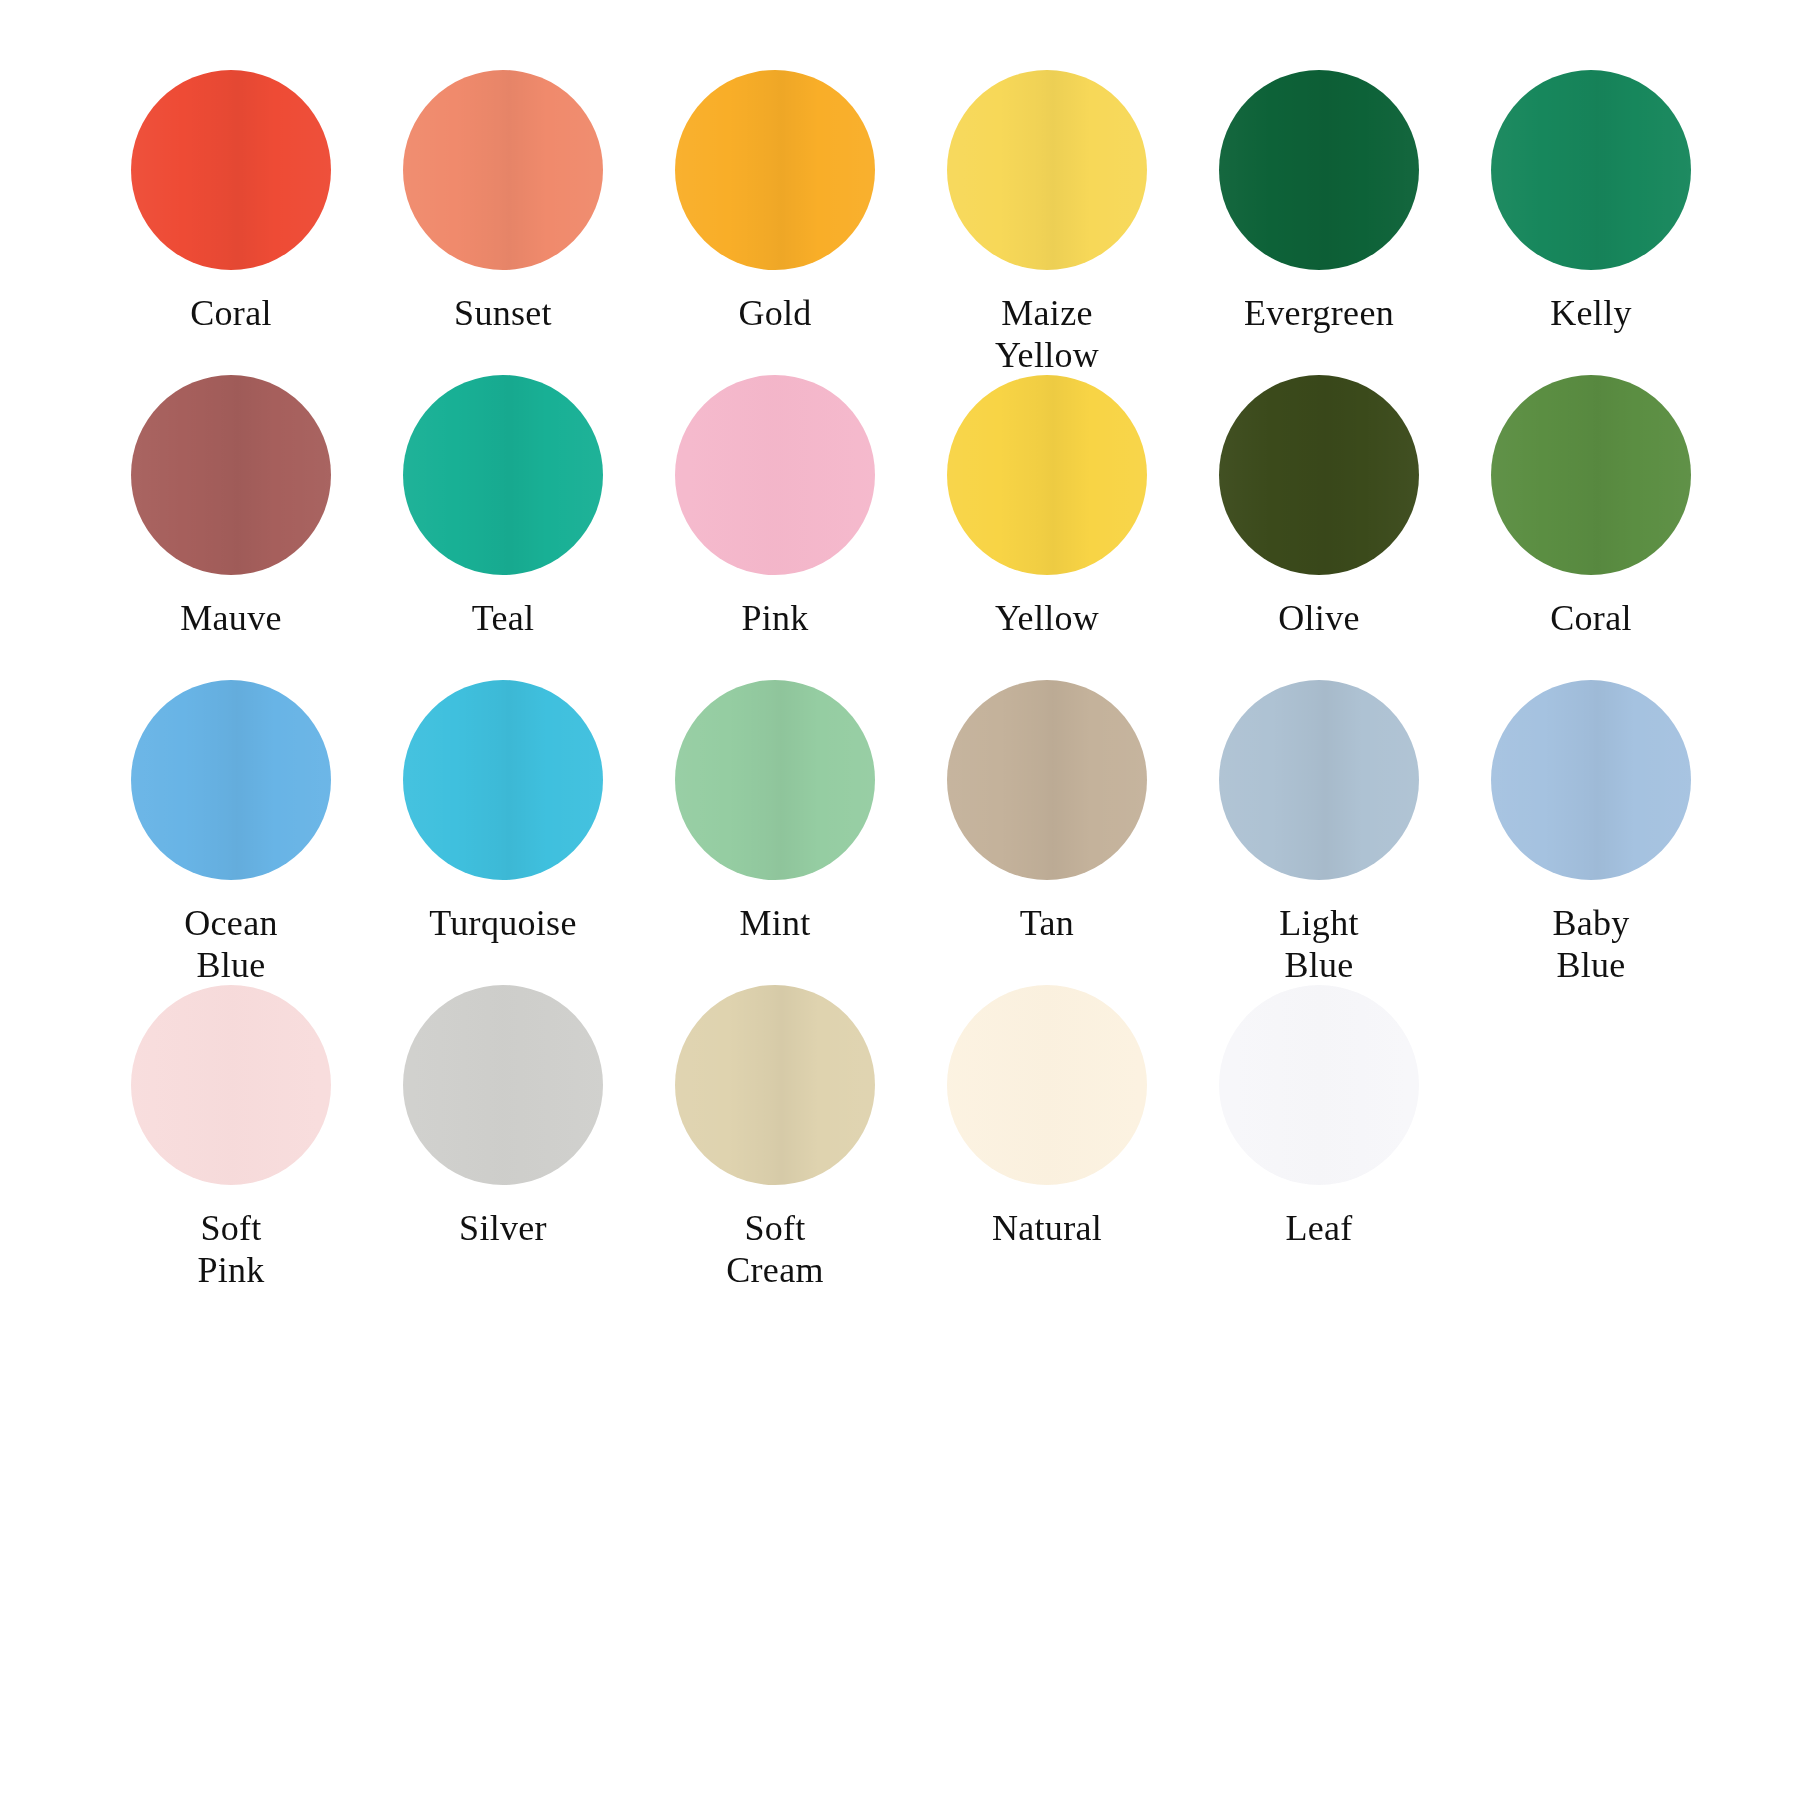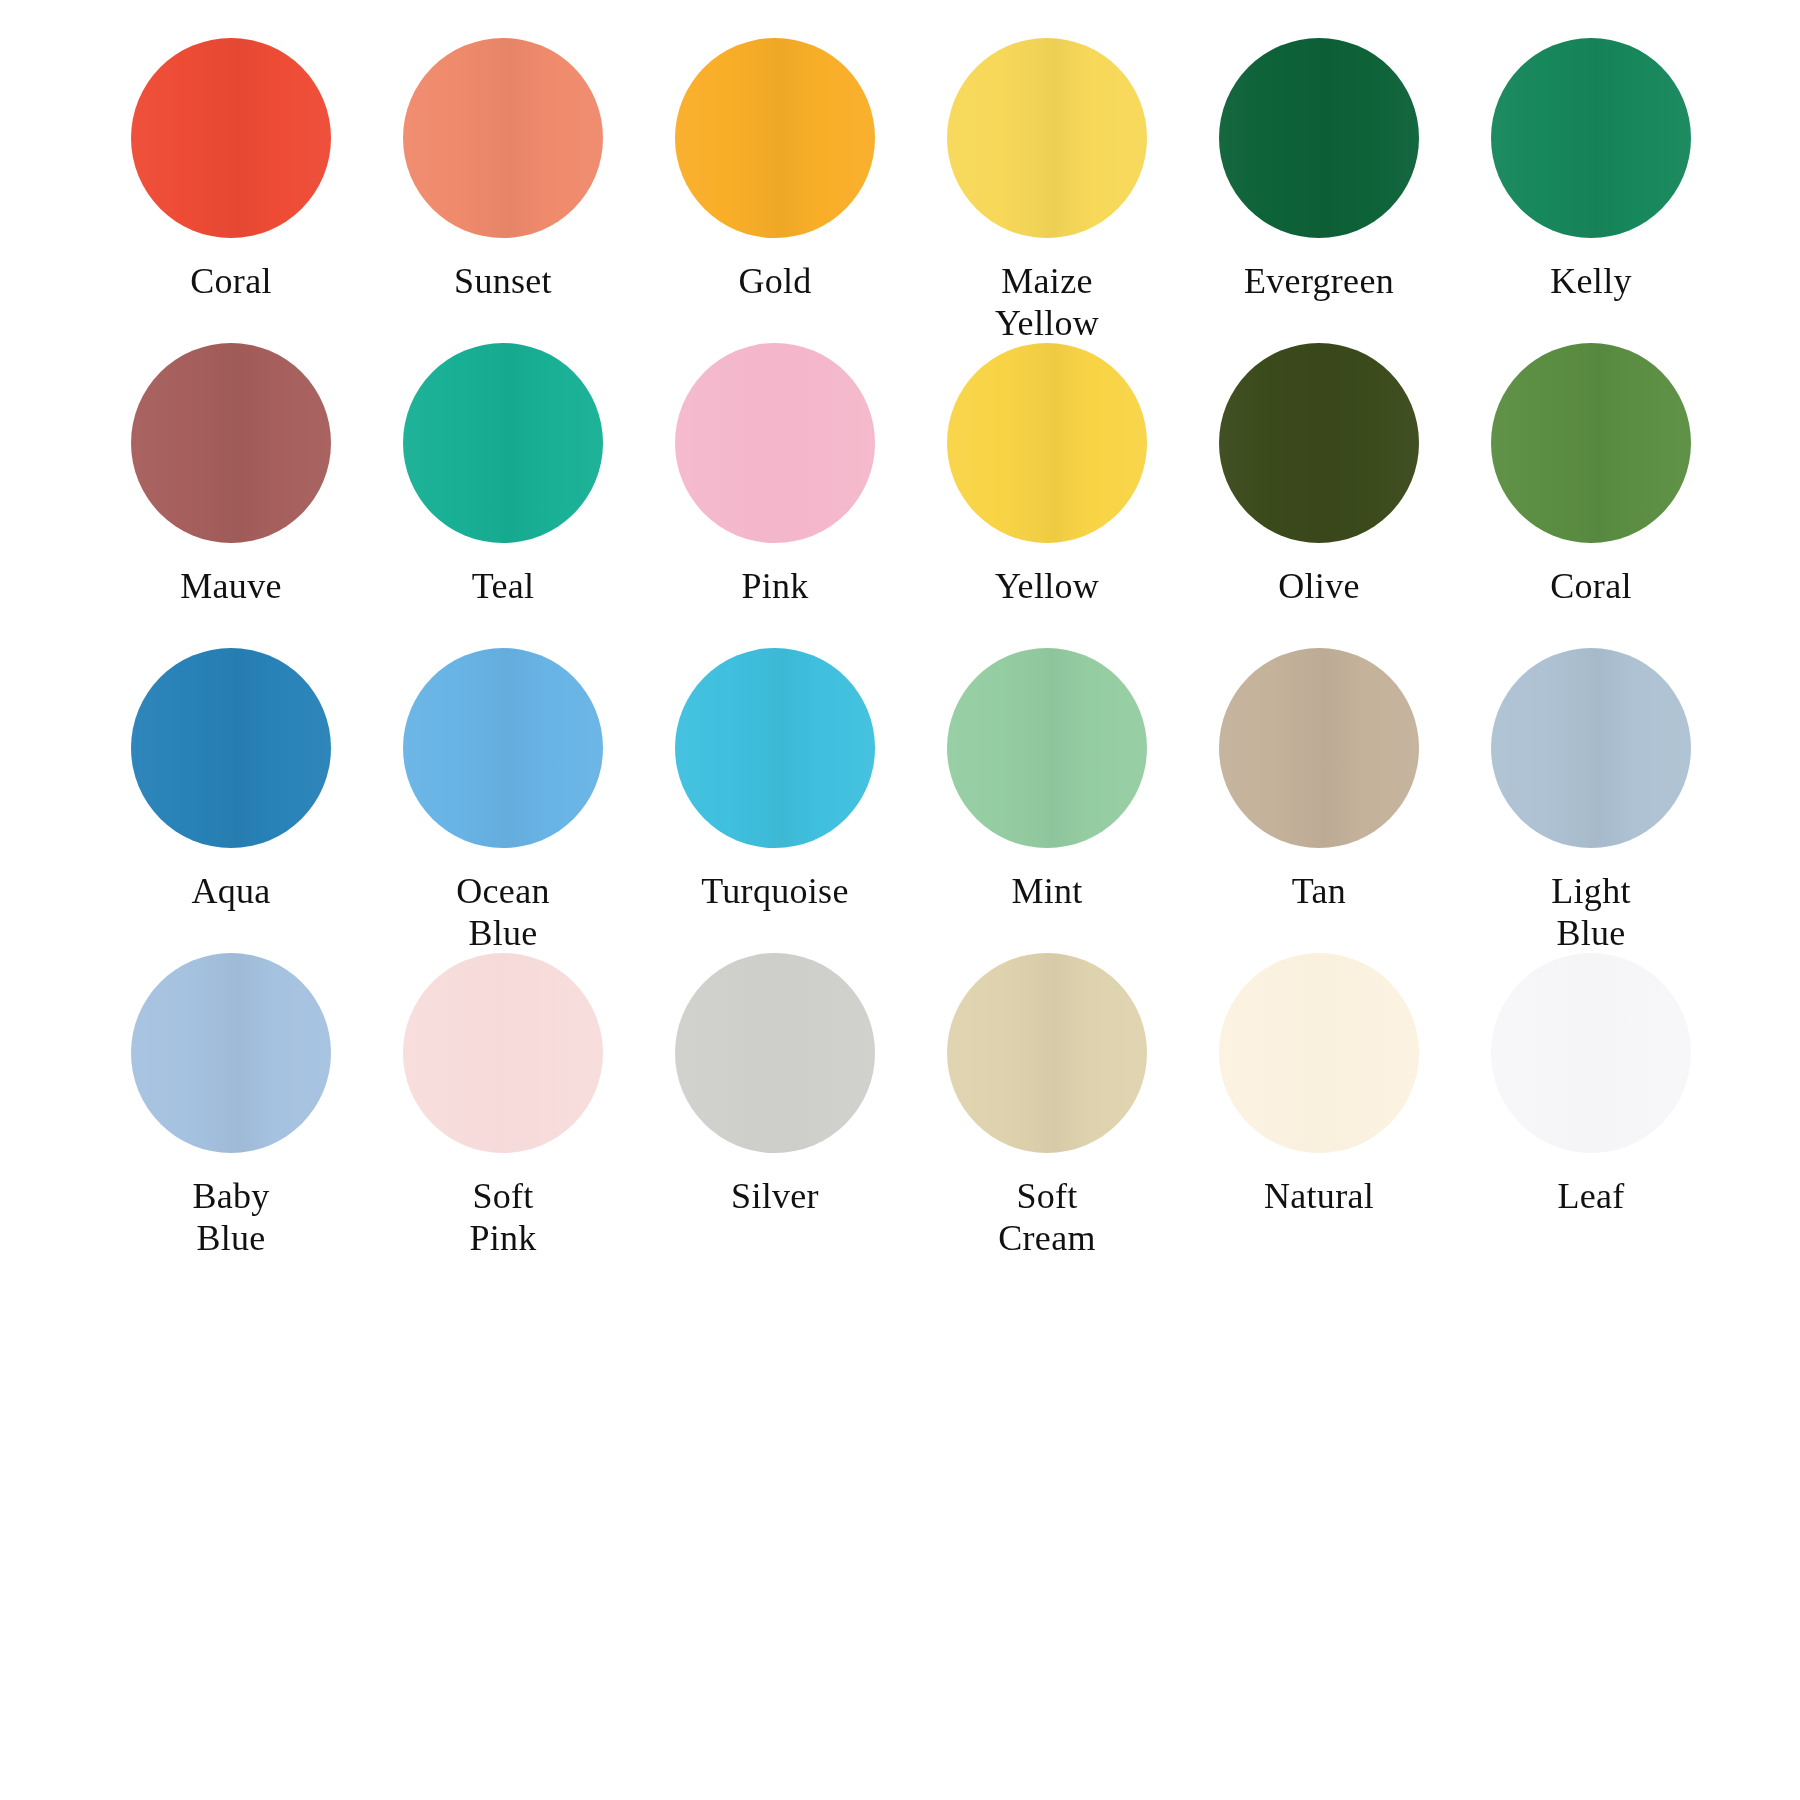--- a/index.html
+++ b/index.html
@@ -14,21 +14,21 @@
     font-family: "Liberation Serif", "DejaVu Serif", serif;
     -webkit-font-smoothing: antialiased;
     overflow: hidden;
   }
 
   #palette-sheet {
     box-sizing: border-box;
     width: 1800px;
     height: 1800px;
     background: #ffffff;
-    padding: 20px 95px 0 95px;
+    padding: 52px 95px 0 95px;
   }
 
   .swatch-grid {
     display: grid;
     grid-template-columns: repeat(6, 272px);
     column-gap: 0px;
     row-gap: 0px;
     justify-content: start;
   }
 
@@ -133,24 +133,20 @@
       </div>
       <div class="swatch-cell">
         <div class="swatch-disc" style="background-color: rgb(59, 74, 27);"></div>
         <div class="swatch-label">Olive</div>
       </div>
       <div class="swatch-cell">
         <div class="swatch-disc" style="background-color: rgb(91, 142, 66);"></div>
         <div class="swatch-label">Coral</div>
       </div>
       <div class="swatch-cell">
-        <div class="swatch-disc" style="background-color: rgb(40, 130, 184);"></div>
-        <div class="swatch-label">Aqua</div>
-      </div>
-      <div class="swatch-cell">
         <div class="swatch-disc" style="background-color: rgb(104, 180, 230);"></div>
         <div class="swatch-label">Ocean<br>Blue</div>
       </div>
       <div class="swatch-cell">
         <div class="swatch-disc" style="background-color: rgb(63, 192, 222);"></div>
         <div class="swatch-label">Turquoise</div>
       </div>
       <div class="swatch-cell">
         <div class="swatch-disc" style="background-color: rgb(149, 205, 162);"></div>
         <div class="swatch-label">Mint</div>

